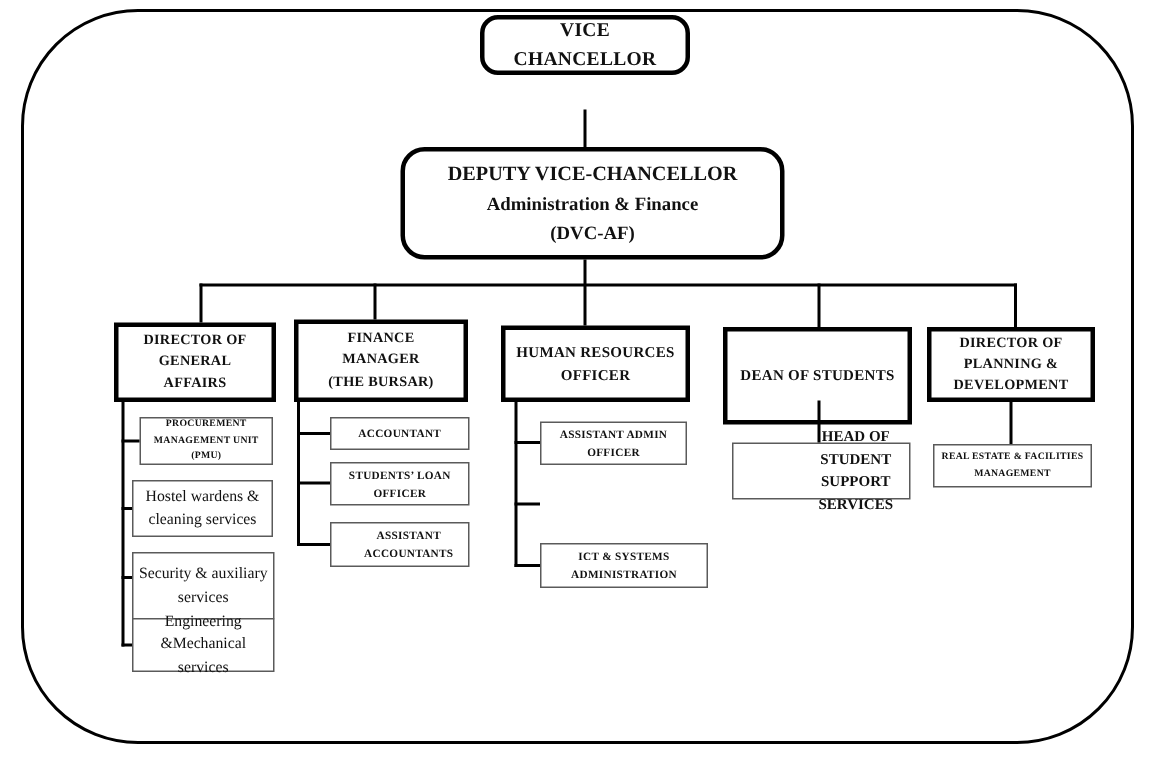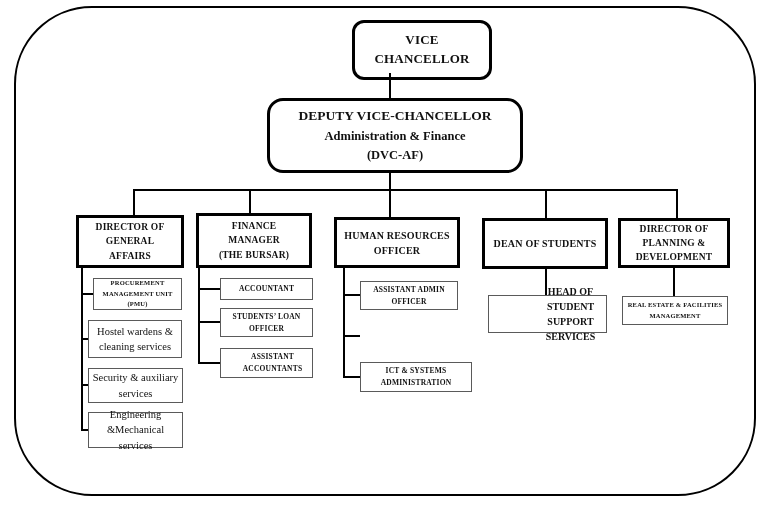--- a/index.html
+++ b/index.html
@@ -8,43 +8,43 @@
 
   .outer-frame{position:absolute;left:14px;top:6px;width:738px;height:486px;
     border:2px solid #000;border-radius:78px;}
 
   .node{position:absolute;background:#fff;display:flex;flex-direction:column;
     justify-content:center;align-items:center;text-align:center;box-sizing:border-box;}
   .node .ln{width:100%;}
 
   
   .round{border:3px solid #000;border-radius:12px;font-weight:bold;}
-  #vc-box{left:320px;top:20px;width:140px;height:60px;font-size:13px;line-height:1.45;letter-spacing:.2px;margin-left:32px;}
+  #vc-box{left:320px;top:10px;width:140px;height:40px;font-size:13px;line-height:1.45;letter-spacing:.2px;}
   #dvc-box{left:267px;top:98px;width:256px;height:75px;border-radius:16px;}
   #dvc-box .l1{font-size:13.5px;font-weight:bold;line-height:1.55;}
   #dvc-box .l2{font-size:12.5px;font-weight:bold;line-height:1.5;}
   #dvc-box .l3{font-size:12.5px;font-weight:bold;line-height:1.5;}
 
   
   .dept{border:3px solid #000;font-weight:bold;font-size:9.5px;line-height:1.5;letter-spacing:.2px;}
   #ga-box{left:76px;top:215px;width:108px;height:53px;}
   #fin-box{left:196px;top:213px;width:116px;height:55px;}
   #hr-box{left:334px;top:217px;width:126px;height:51px;font-size:10px;}
-  #dean-box{left:482px;top:218px;width:126px;height:51px;font-size:10px;}
+  #dean-box{left:482px;top:218px;width:126px;height:65px;font-size:10px;}
   #pd-box{left:618px;top:218px;width:112px;height:50px;}
 
   
   .sub{border:1px solid #5a5a5a;font-weight:bold;}
   .caps-tiny{font-size:6.5px;line-height:1.6;letter-spacing:.2px;}
   .caps-small{font-size:7.5px;line-height:1.6;letter-spacing:.2px;}
   .plain{font-weight:normal;font-size:10.5px;line-height:1.45;align-items:flex-end;}
 
   #pmu-box{left:93px;top:278px;width:89px;height:32px;}
   #hostel-box{left:88px;top:320px;width:94px;height:38px;}
-  #security-box{left:88px;top:368px;width:95px;height:35px;}
+  #security-box{left:88px;top:368px;width:95px;height:45px;}
   #engineering-box{left:88px;top:412px;width:95px;height:36px;}
 
   #accountant-box{left:220px;top:278px;width:93px;height:22px;}
   #loan-box{left:220px;top:308px;width:93px;height:29px;}
   #asst-acct-box{left:220px;top:348px;width:93px;height:30px;padding-left:12px;}
 
   #aao-box{left:360px;top:281px;width:98px;height:29px;}
   #workers-box{left:360px;top:322px;width:98px;height:28px;}
   #ict-box{left:360px;top:362px;width:112px;height:30px;}
 

